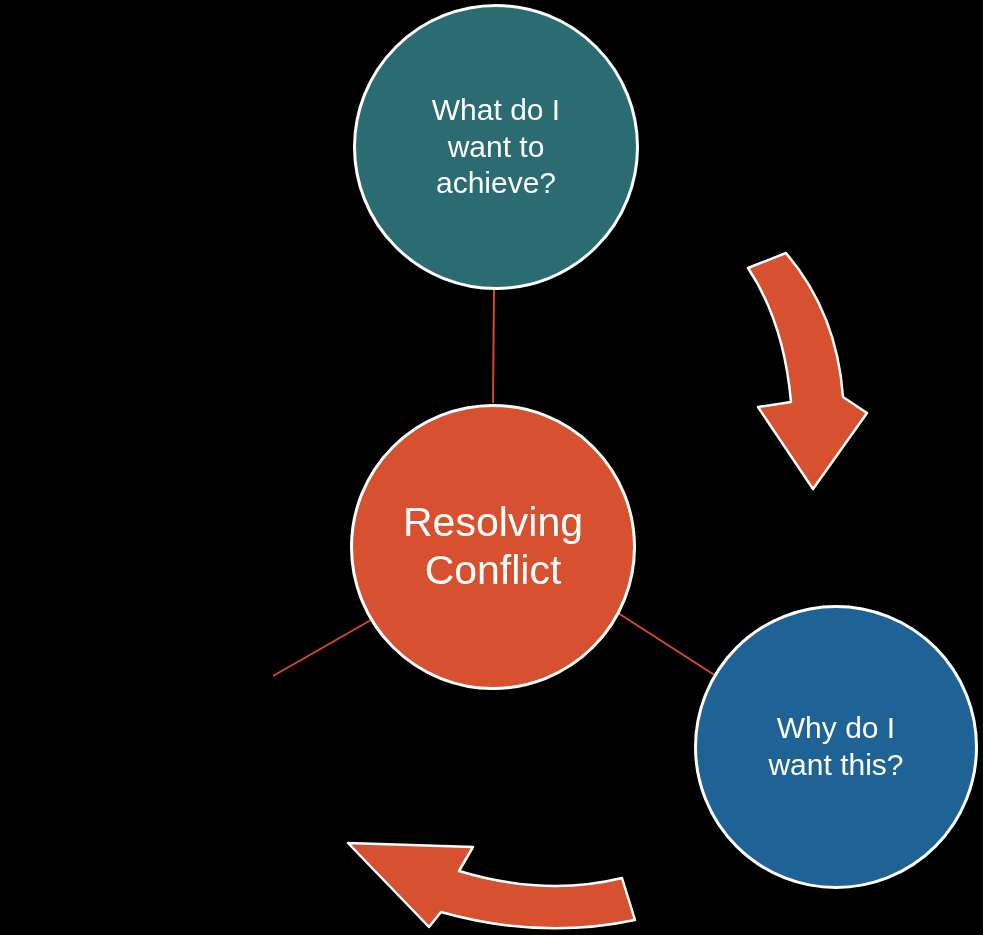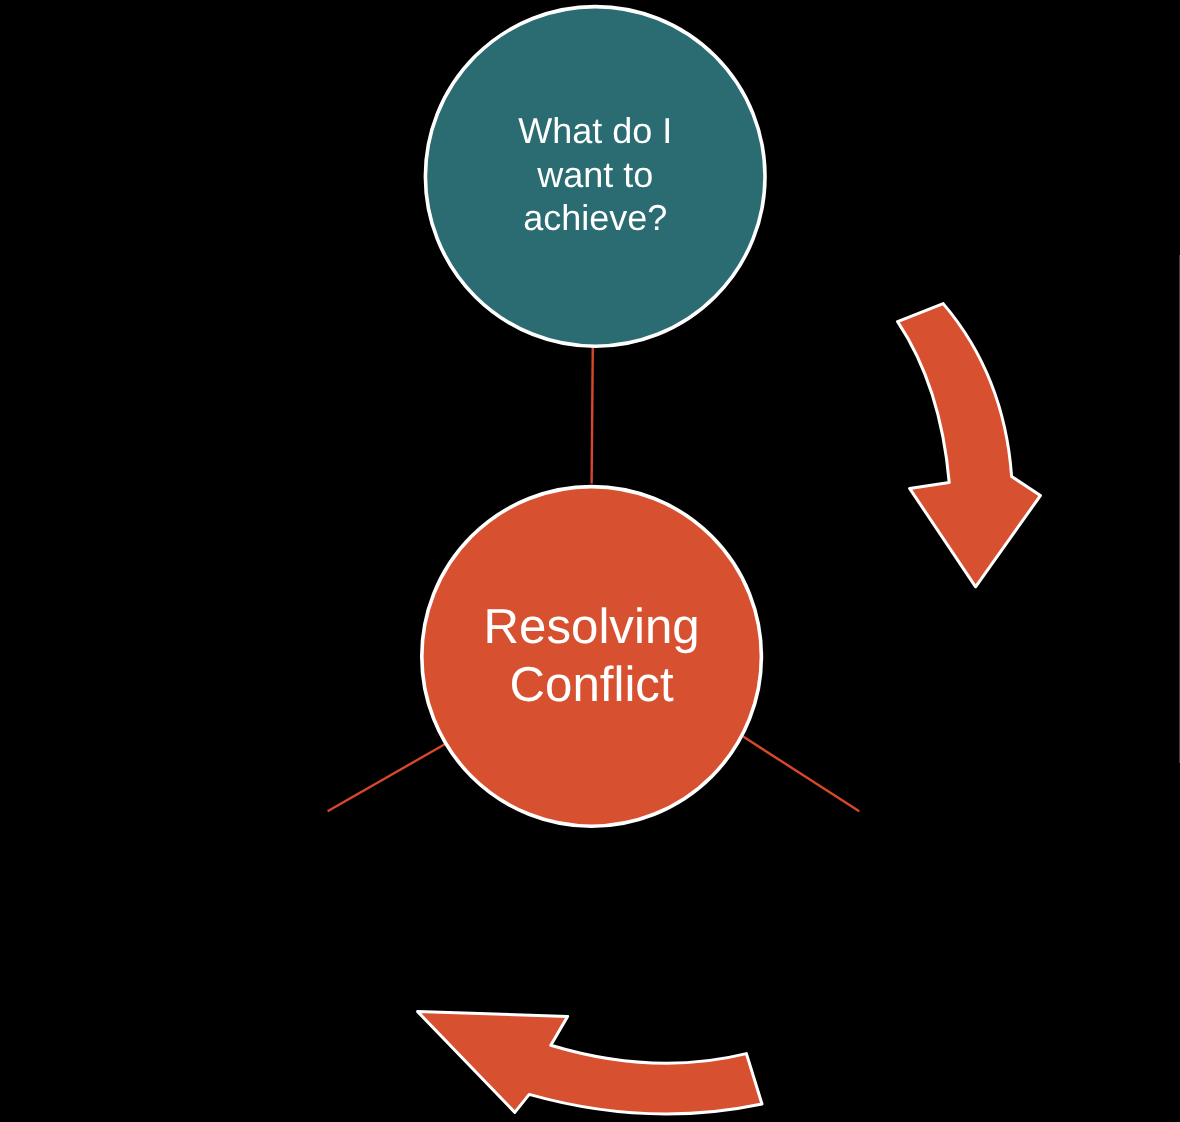--- a/index.html
+++ b/index.html
@@ -62,15 +62,19 @@
     <span class="node-label">Resolving
 Conflict</span>
   </div>
 
   <div class="node" id="node-top" style="background-color: rgb(43, 107, 114); border-color: rgb(255, 255, 255);">
     <span class="node-label">What do I
 want to
 achieve?</span>
   </div>
 
+  <div class="node" id="node-right" style="background-color: rgb(31, 99, 150); border-color: rgb(255, 255, 255);">
+    <span class="node-label">Why do I
+want this?</span>
+  </div>
 
 
 </div>
 
 </body></html>

